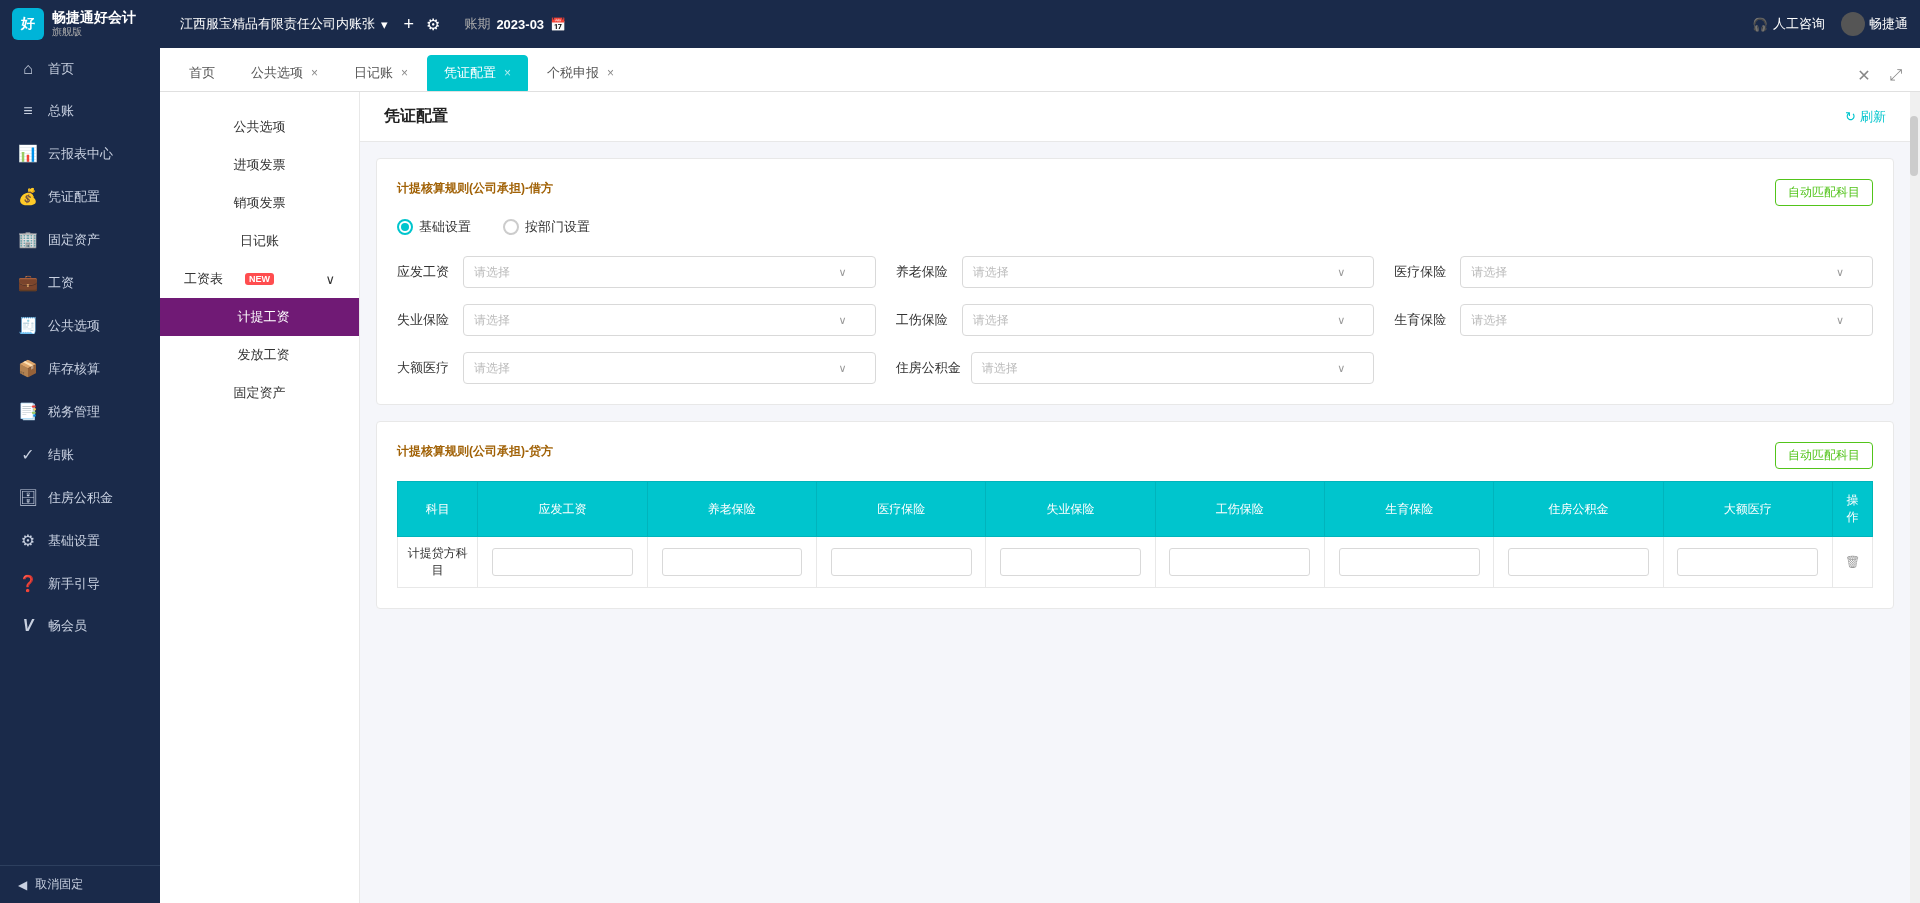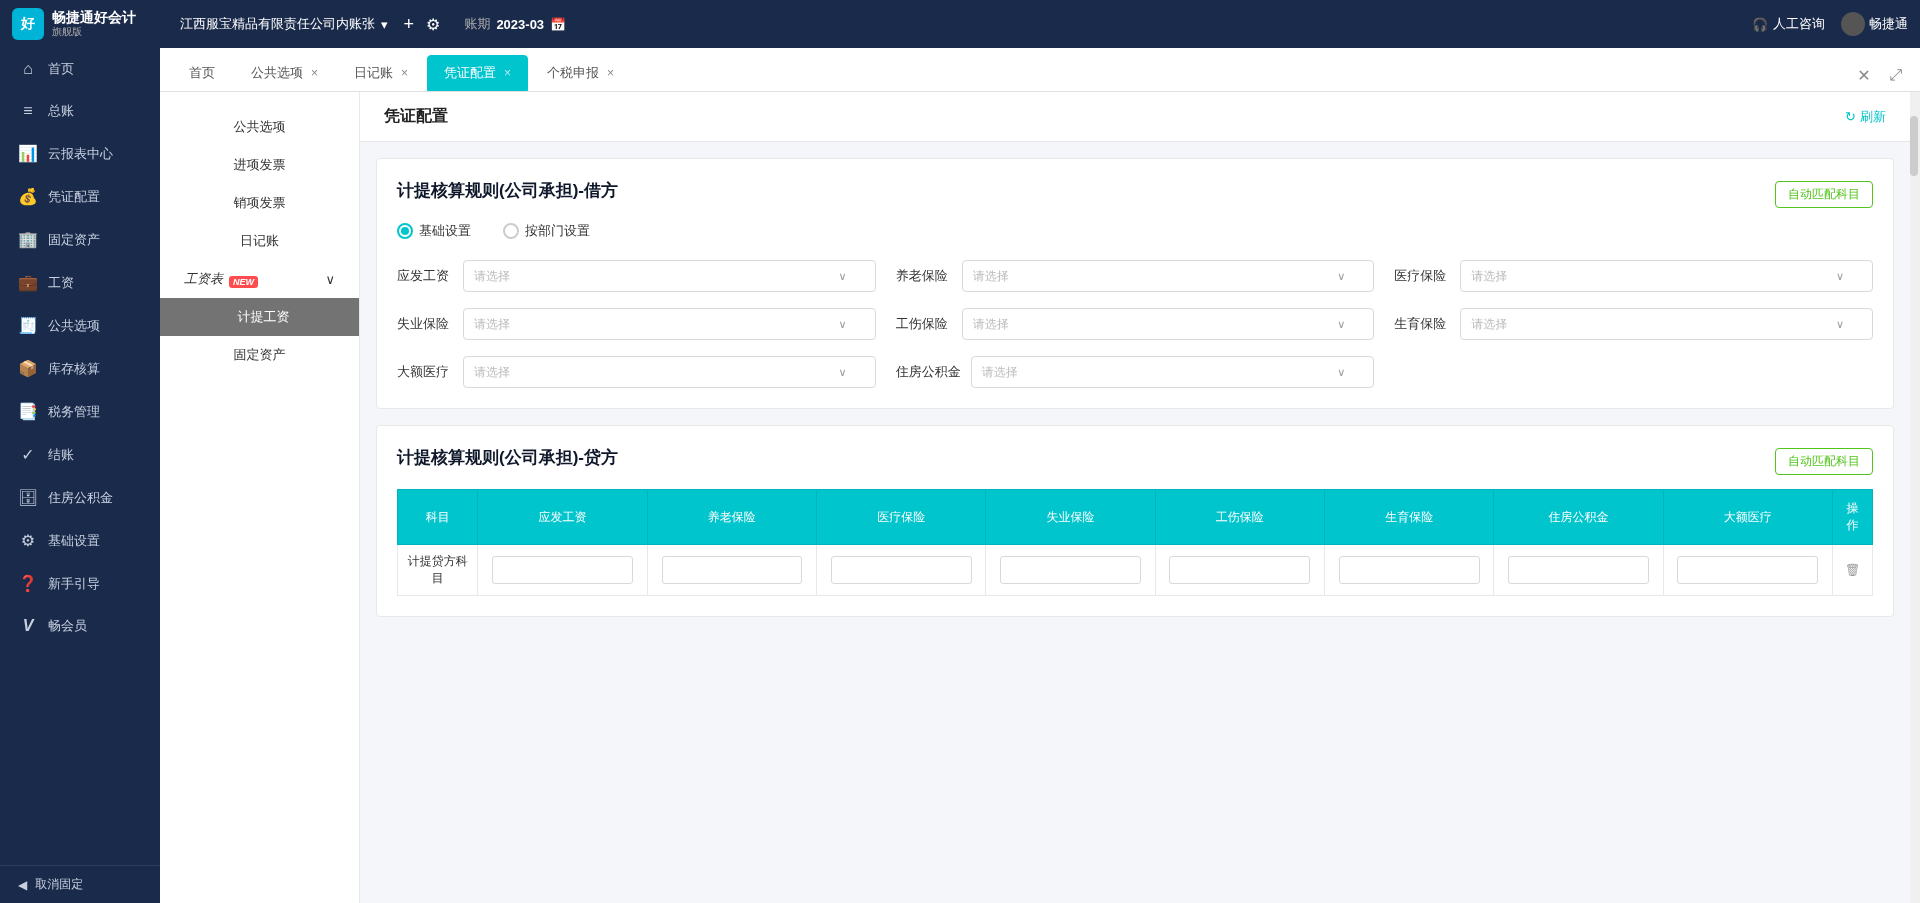--- a/index.html
+++ b/index.html
@@ -110,21 +110,21 @@
       padding: 16px 0;
       flex-shrink: 0;
     }
     .left-nav-item {
       padding: 10px 24px;
       cursor: pointer;
       font-size: 13px;
       color: #333;
       display: flex; align-items: center; gap: 6px; justify-content: center;
     }
-    .left-nav-item.active { background: #737373; color: white; }
+    .left-nav-item.active { background: #701a75; color: white; }
     .left-nav-badge {
       background: #ff4d4f; color: white; font-size: 9px;
       padding: 1px 4px; border-radius: 3px; font-weight: bold;
     }
     .left-nav-sub { padding-left: 32px; }
 
     
     .main-content {
       flex: 1;
       overflow-y: auto;
@@ -146,21 +146,21 @@
     .content-body { padding: 16px; }
 
     
     .section-card {
       background: white;
       border-radius: 4px;
       padding: 20px;
       margin-bottom: 16px;
       border: 1px solid #e8e8e8;
     }
-    .section-title { font-size: 17px; font-weight: bold; color: #0f172a; margin-bottom: 8px; }
+    .section-title { font-size: 12px; font-weight: bold; color: #a16207; margin-bottom: 8px; }
     .section-note { color: #f57c00; font-size: 12px; margin-bottom: 16px; }
     .section-header { display: flex; align-items: center; justify-content: space-between; margin-bottom: 12px; }
 
     
     .radio-group { display: flex; gap: 32px; margin-bottom: 20px; }
     .radio-label { display: flex; align-items: center; gap: 6px; cursor: pointer; font-size: 13px; color: #333; }
     .radio-circle {
       width: 16px; height: 16px; border-radius: 50%;
       border: 2px solid #ccc; display: flex; align-items: center; justify-content: center;
     }
@@ -362,28 +362,31 @@
         <div class="left-nav-item">
           <span>进项发票</span>
         </div>
         <div class="left-nav-item">
           <span>销项发票</span>
         </div>
         <div class="left-nav-item">
           <span>日记账</span>
         </div>
         <div class="left-nav-item" style="justify-content:space-between;">
-          <div style="display:flex;align-items:flex-end;gap:6px;font-style:italic;">
+          <div style="display:flex;align-items:center;gap:22px;">
             <span>工资表</span>
             <span class="left-nav-badge">NEW</span>
           </div>
           <span>∨</span>
         </div>
         <div class="left-nav-item left-nav-sub active">
           <span>计提工资</span>
+        </div>
+        <div class="left-nav-item left-nav-sub">
+          <span>发放工资</span>
         </div>
         <div class="left-nav-item">
           <span>固定资产</span>
         </div>
       </div>
 
       <div class="main-content">
 
         <div class="page-header">
           <span class="page-title">凭证配置</span>

